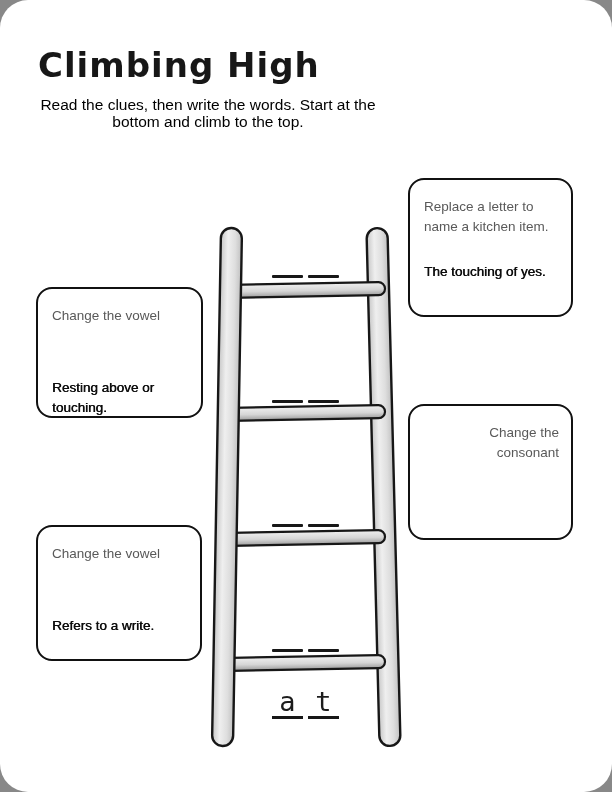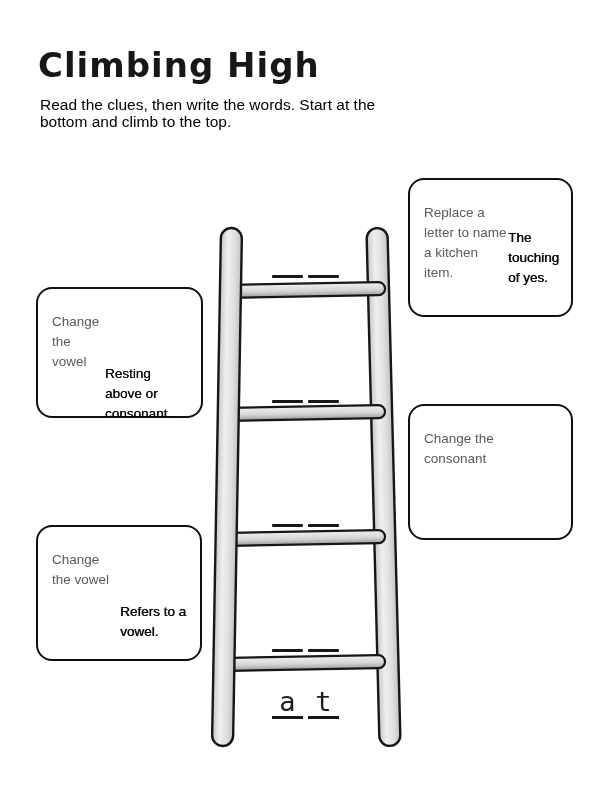--- a/index.html
+++ b/index.html
@@ -1,38 +1,38 @@
 <!DOCTYPE html>
 <html><head>
 <meta charset="utf-8">
 <style>
   html,body{margin:0;padding:0;background:#888;}
   .page{
     position:relative;width:612px;height:792px;margin:0 auto;
     background:#ffffff;overflow:hidden;
-    font-family:"Liberation Sans",sans-serif;color:#171717;
+    font-family:"Liberation Sans",sans-serif;color:#171717;border-radius:28px;
   }
   .title{
     position:absolute;left:38px;top:48px;
     font-family:"DejaVu Sans",sans-serif;
     font-size:34px;font-weight:700;letter-spacing:1px;line-height:1;
   }
   .instructions{
     position:absolute;left:40px;top:97px;width:336px;
-    font-size:15.5px;line-height:16.5px;color:#000;
+    font-size:15.5px;line-height:16.5px;color:#000;text-align:center;
   }
   .clue-box{
     position:absolute;background:#fff;border:2px solid #111;
     border-radius:16px;box-sizing:border-box;
-    padding:23px 12px 12px 14px;
-    display:flex;flex-direction:row;
+    padding:17px 12px 12px 14px;
+    display:flex;flex-direction:column;
   }
   .clue-box--top-right{left:408px;top:178px;width:165px;height:139px;}
   .clue-box--left-upper{left:36px;top:287px;width:167px;height:131px;}
-  .clue-box--right-middle{left:408px;top:404px;width:165px;height:136px;}
+  .clue-box--right-middle{left:408px;top:404px;width:165px;height:136px;text-align:right;}
   .clue-box--left-lower{left:36px;top:525px;width:166px;height:136px;}
   .clue-hint{
     font-size:13.5px;line-height:20px;color:#595959;
   }
   .clue-def{
     font-size:13.5px;line-height:20px;color:#0d0d0d;
     text-shadow:0.45px 0 0 currentColor;
     margin-top:52px;
   }
   .clue-box--top-right .clue-def{margin-top:25px;}
@@ -59,30 +59,30 @@
   <div class="title">Climbing High</div>
   <div class="instructions">Read the clues, then write the words. Start at the bottom and climb to the top.</div>
 
   <div class="clue-box clue-box--top-right">
     <div class="clue-hint">Replace a letter to name a kitchen item.</div>
     <div class="clue-def">The touching of yes.</div>
   </div>
 
   <div class="clue-box clue-box--left-upper">
     <div class="clue-hint">Change the vowel</div>
-    <div class="clue-def">Resting above or consonant.</div>
+    <div class="clue-def">Resting above or touching.</div>
   </div>
 
   <div class="clue-box clue-box--right-middle">
     <div class="clue-hint">Change the consonant</div>
   </div>
 
   <div class="clue-box clue-box--left-lower">
     <div class="clue-hint">Change the vowel</div>
-    <div class="clue-def">Refers to a vowel.</div>
+    <div class="clue-def">Refers to a write.</div>
   </div>
 
   <svg class="ladder-svg" width="215" height="528" viewBox="0 0 215 528">
     <defs>
       <linearGradient id="railGrad" x1="0" y1="0" x2="1" y2="0">
         <stop offset="0" stop-color="#c6c6c6"></stop>
         <stop offset="0.35" stop-color="#efefef"></stop>
         <stop offset="0.7" stop-color="#dedede"></stop>
         <stop offset="1" stop-color="#c0c0c0"></stop>
       </linearGradient>

